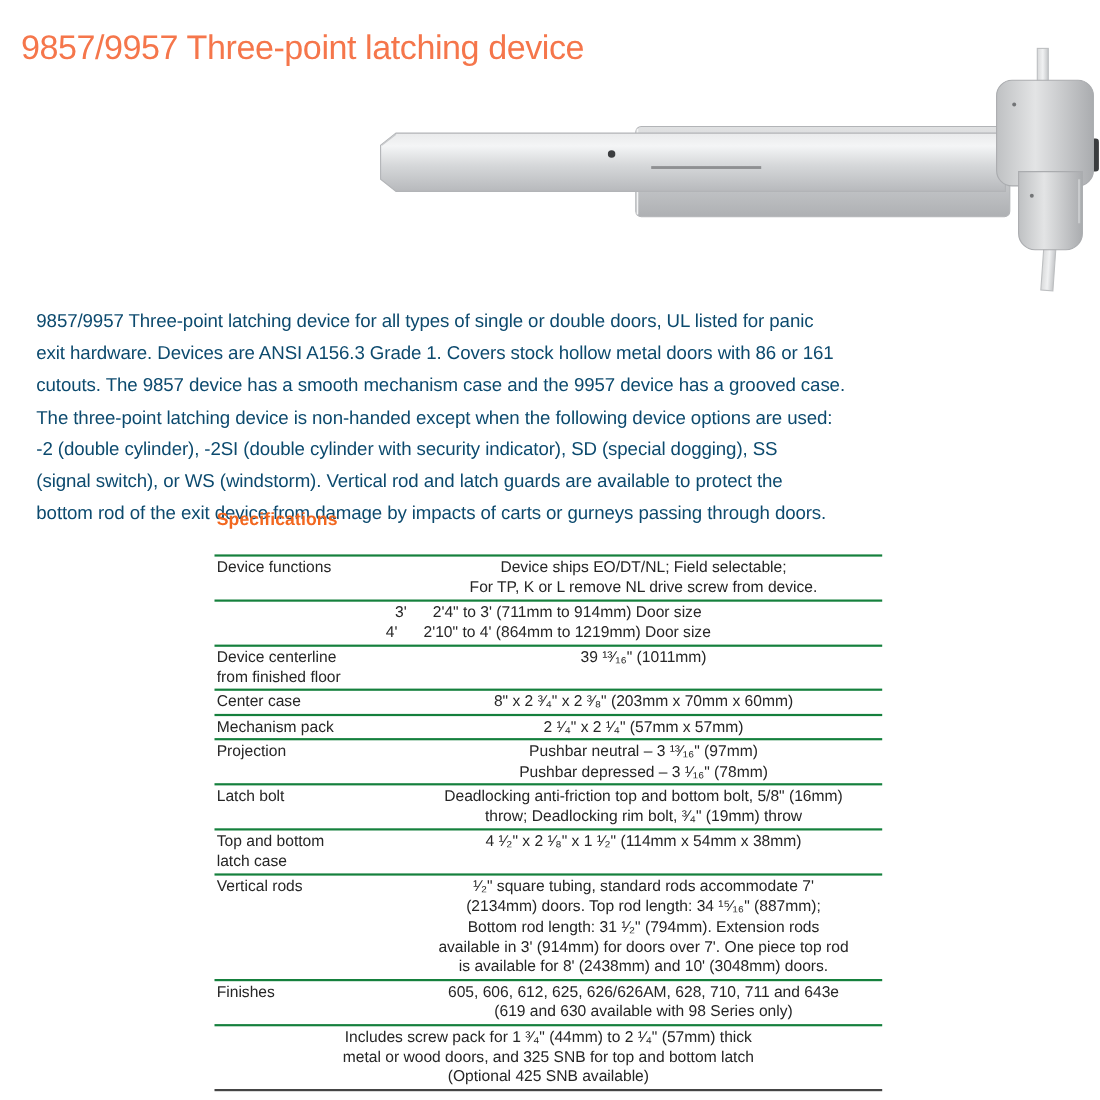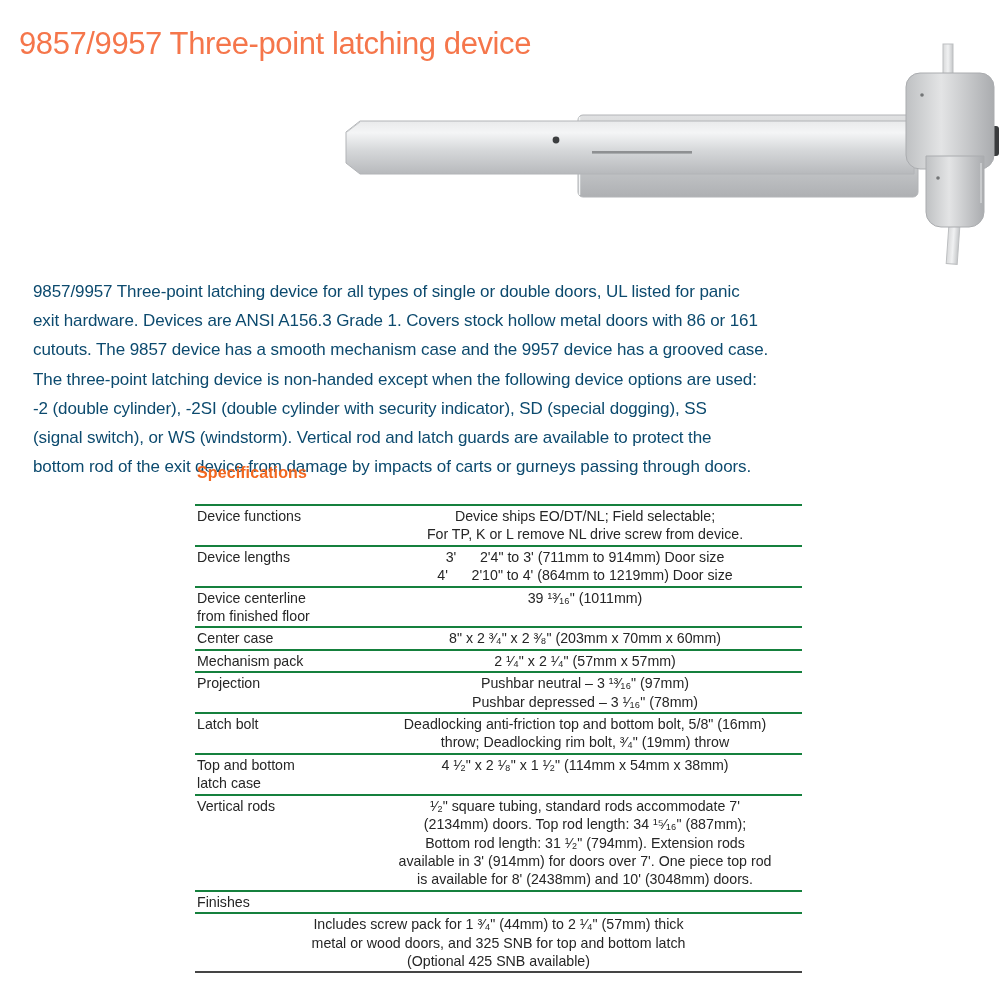--- a/index.html
+++ b/index.html
@@ -100,21 +100,20 @@
 
   <section class="specs">
     <h2 class="specs-heading">Specifications</h2>
     <div class="spec-table" id="spec-table">
         <div class="spec-row">
           <div class="spec-label">Device functions</div>
           <div class="spec-value">Device ships EO/DT/NL; Field selectable;
 For TP, K or L remove NL drive screw from device.</div>
         </div>
         <div class="spec-row">
-          <div class="spec-label">Device lengths</div>
           <div class="spec-value">3'&nbsp;&nbsp;&nbsp;&nbsp;&nbsp;&nbsp;2'4" to 3' (711mm to 914mm) Door size
 4'&nbsp;&nbsp;&nbsp;&nbsp;&nbsp;&nbsp;2'10" to 4' (864mm to 1219mm) Door size</div>
         </div>
         <div class="spec-row">
           <div class="spec-label">Device centerline
 from finished floor</div>
           <div class="spec-value">39 ¹³⁄₁₆" (1011mm)</div>
         </div>
         <div class="spec-row">
           <div class="spec-label">Center case</div>
@@ -142,20 +141,22 @@
         <div class="spec-row">
           <div class="spec-label">Vertical rods</div>
           <div class="spec-value">¹⁄₂" square tubing, standard rods accommodate 7'
 (2134mm) doors. Top rod length: 34 ¹⁵⁄₁₆" (887mm);
 Bottom rod length: 31 ¹⁄₂" (794mm). Extension rods
 available in 3' (914mm) for doors over 7'. One piece top rod
 is available for 8' (2438mm) and 10' (3048mm) doors.</div>
         </div>
         <div class="spec-row">
           <div class="spec-label">Finishes</div>
+          <div class="spec-value">605, 606, 612, 625, 626/626AM, 628, 710, 711 and 643e
+(619 and 630 available with 98 Series only)</div>
         </div>
         <div class="spec-row">
           <div class="spec-value">Includes screw pack for 1 ³⁄₄" (44mm) to 2 ¹⁄₄" (57mm) thick
 metal or wood doors, and 325 SNB for top and bottom latch
 (Optional 425 SNB available)</div>
         </div>
       </div>
   </section>
 
 </div>

